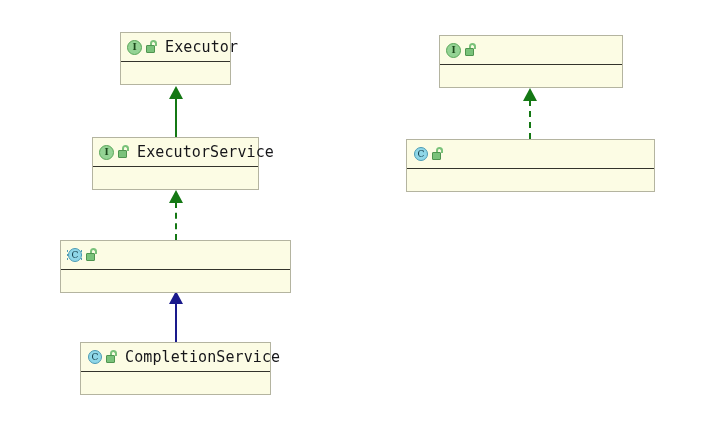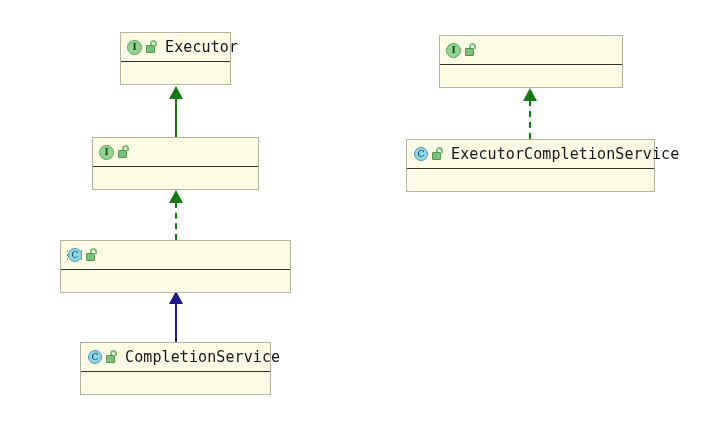--- a/index.html
+++ b/index.html
@@ -188,20 +188,21 @@
       <div class="uml-node" style="left: 92px; top: 137px; width: 167px; height: 53px;">
         <div class="uml-header">
           <span class="ico ico-interface">
             <span class="disc"></span>
             <span class="glyph">I</span>
           </span>
           <span class="ico-lock">
             <span class="shackle"></span>
             <span class="body"></span>
           </span>
+          <span class="uml-title">ExecutorService</span>
         </div>
         <div class="uml-body"></div>
       </div>
       <div class="uml-node" style="left: 60px; top: 240px; width: 231px; height: 53px;">
         <div class="uml-header">
           <span class="ico ico-class ico-abstract">
             <span class="tick l"></span>
             <span class="tick r"></span>
             <span class="disc"></span>
             <span class="glyph">C</span>
@@ -243,18 +244,17 @@
       <div class="uml-node" style="left: 406px; top: 139px; width: 249px; height: 53px;">
         <div class="uml-header">
           <span class="ico ico-class">
             <span class="disc"></span>
             <span class="glyph">C</span>
           </span>
           <span class="ico-lock">
             <span class="shackle"></span>
             <span class="body"></span>
           </span>
-          <span class="uml-title">ExecutorCompletionService</span>
         </div>
         <div class="uml-body"></div>
       </div>
     </div>
 </div>
 
 </body></html>

